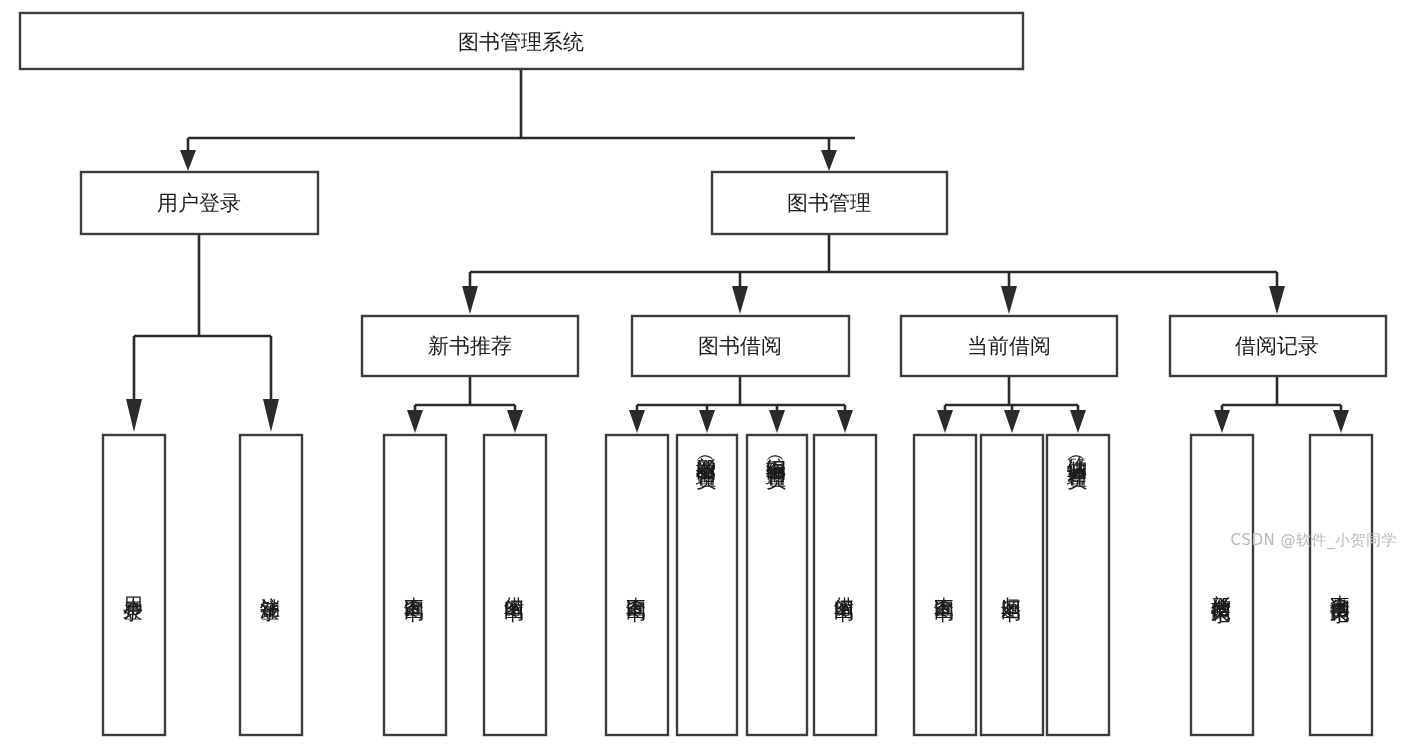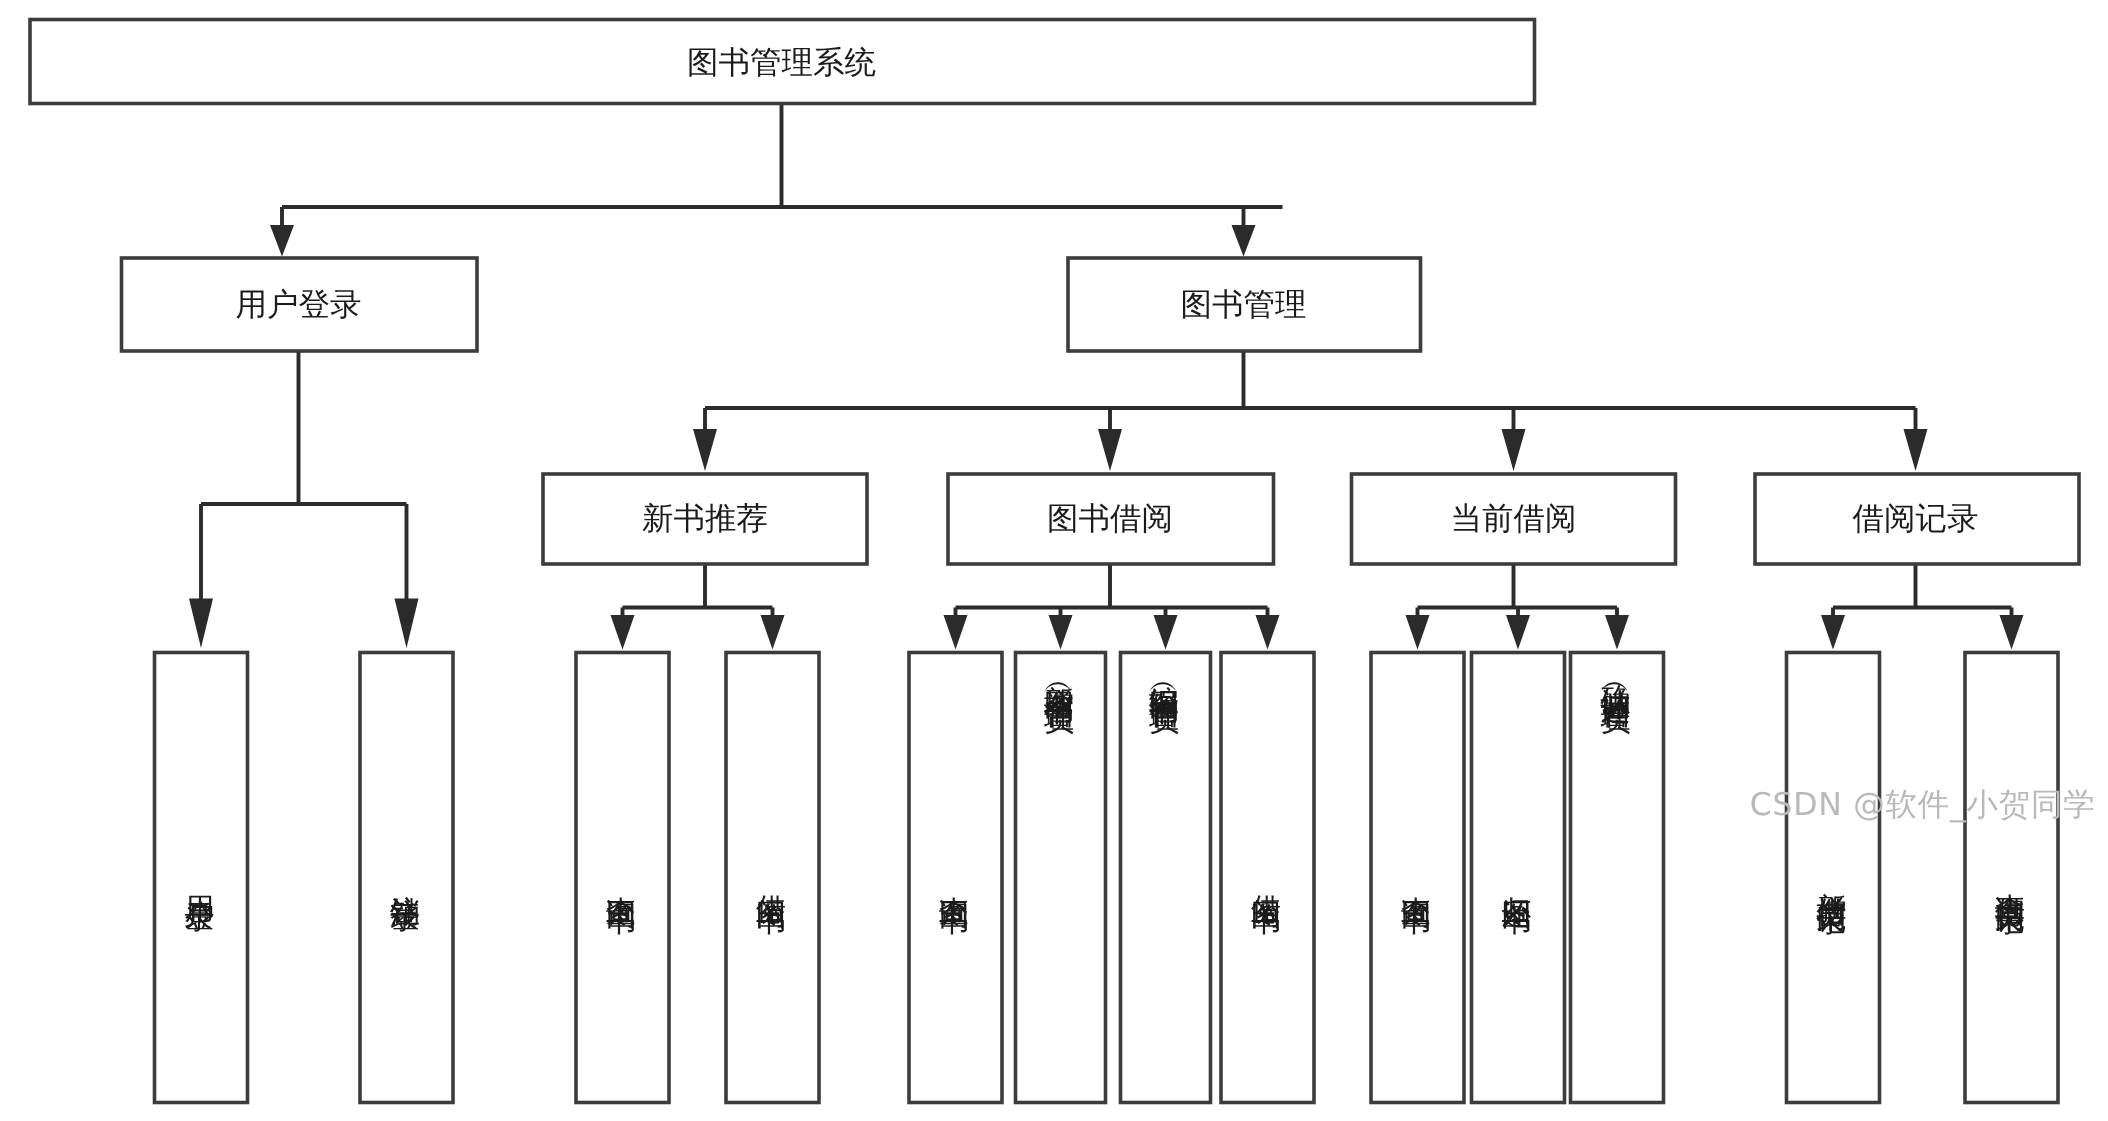--- a/index.html
+++ b/index.html
@@ -76,21 +76,21 @@
   }
   .vleaf.top-align .vtext-wrap {
     align-items: flex-start;
     padding-top: 6px;
   }
   .watermark {
     position: absolute;
     right: 8px;
     bottom: 4px;
     font-family: "DejaVu Sans", "Liberation Sans", sans-serif;
-    font-size: 21px;
+    font-size: 15px;
     color: #b9b9b9;
     letter-spacing: 0.5px;
     user-select: none;
     white-space: nowrap;
   }
 </style>
 </head>
 <body>
 
 <div id="diagram-root">

